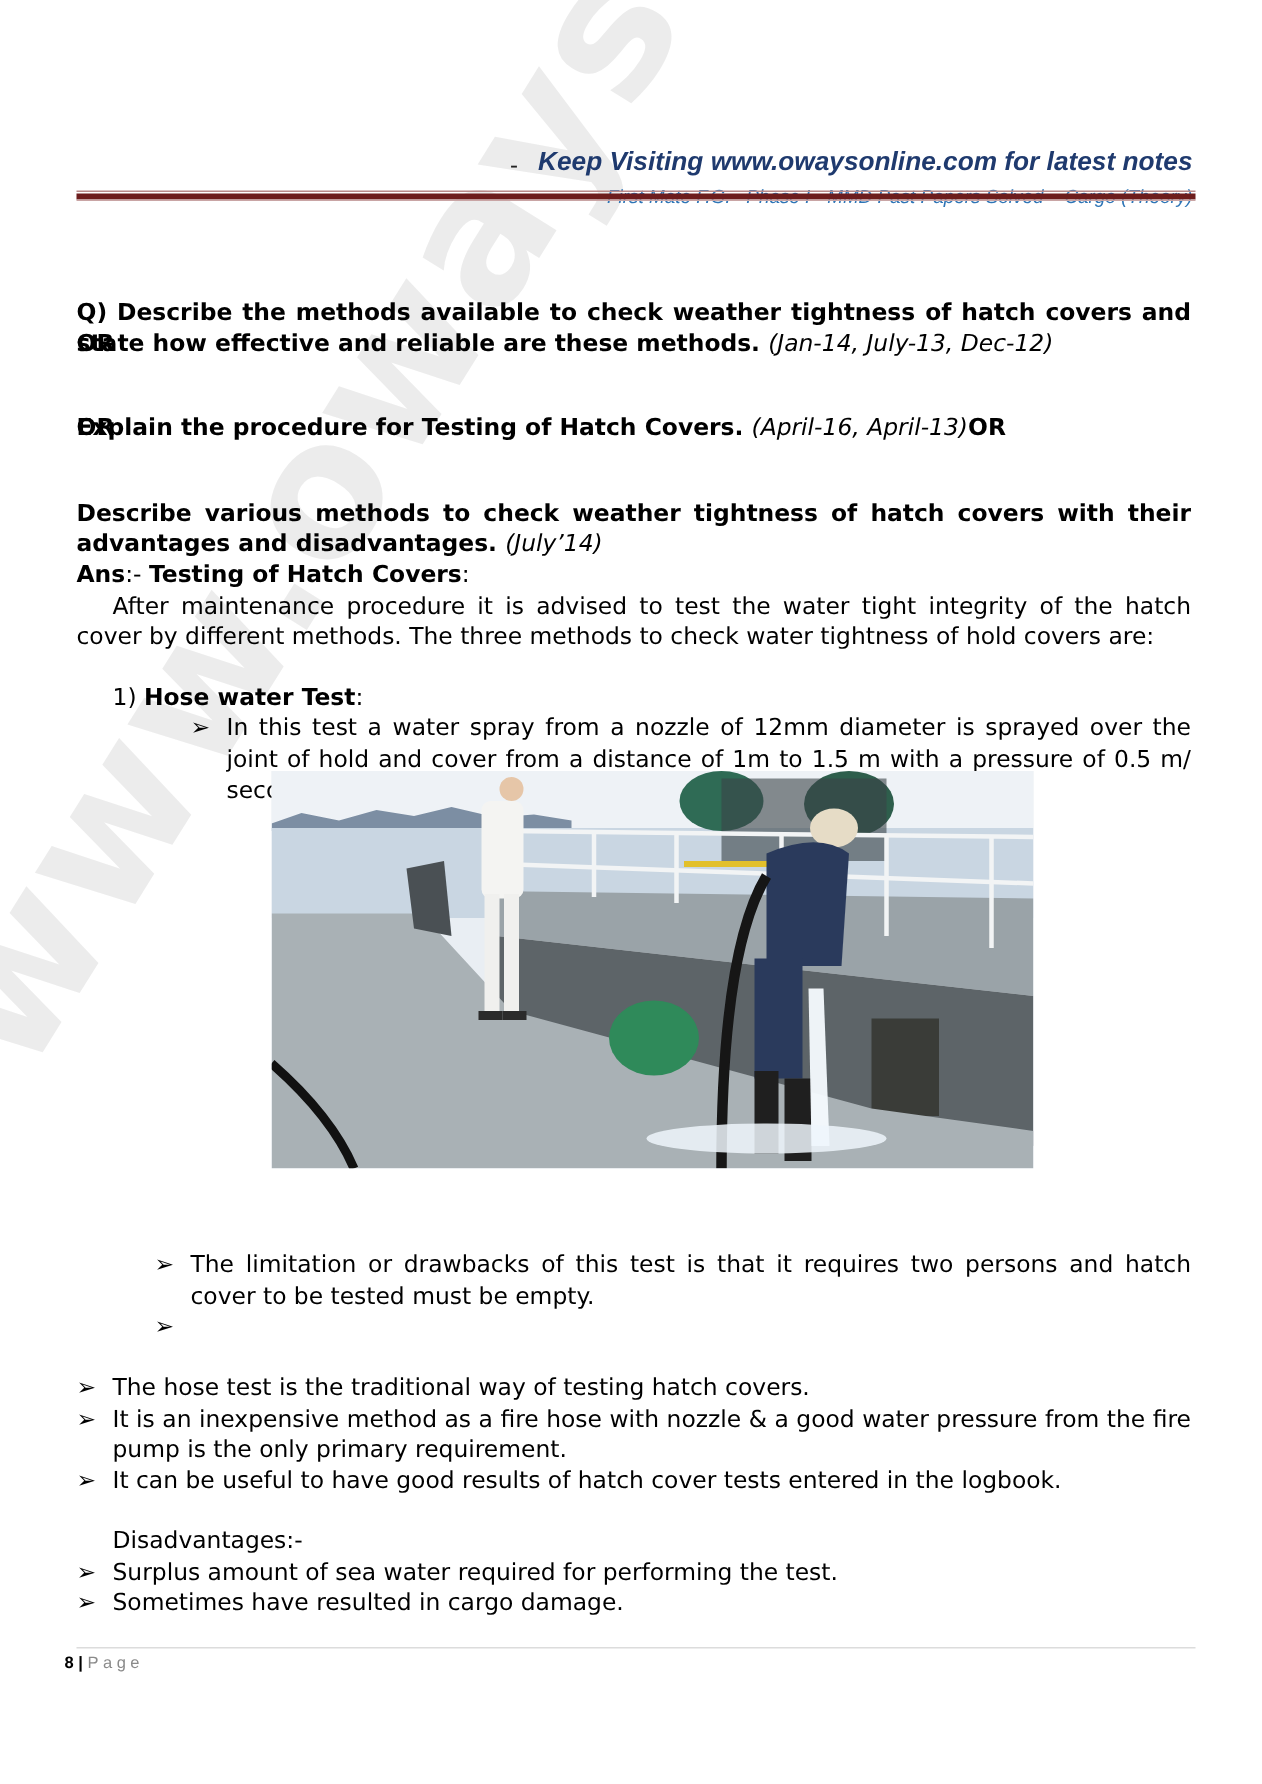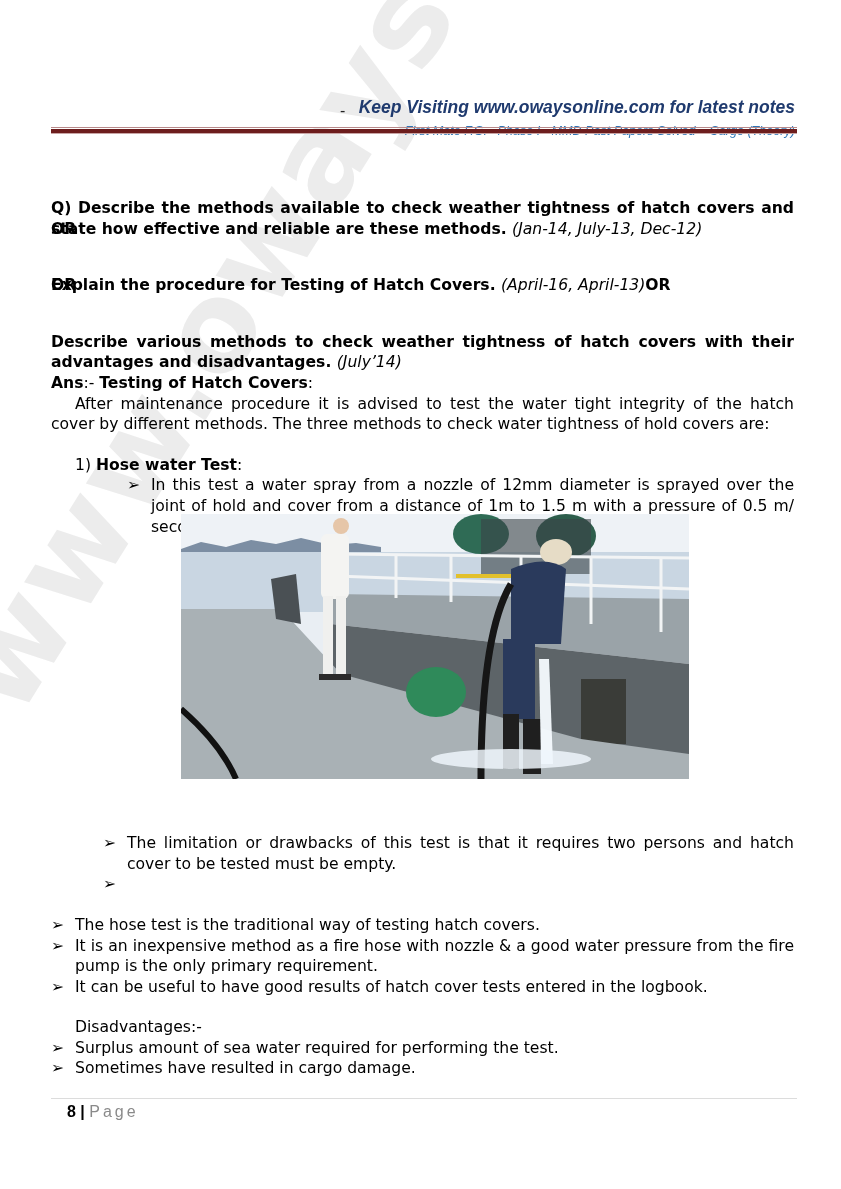--- a/index.html
+++ b/index.html
@@ -33,21 +33,21 @@
     .b-deep { padding-left: 76px; }
     .b-mid { padding-left: 52px; }
     .b-top { padding-left: 0; }
     .gap { height: 20px; }
 
     
     .photo { position: absolute; left: 181px; top: 514px; width: 508px; height: 265px; overflow: hidden; background: #e9eef3; }
 
     
     .ftr-rule { position: absolute; top: 1098px; left: 51px; width: 746px; height: 1px; background: #dcdcdc; }
-    .ftr { position: absolute; top: 1103px; left: 67px; font-family: "Liberation Sans", sans-serif; font-size: 16px; }
+    .ftr { position: absolute; top: 1103px; left: 43px; font-family: "Liberation Sans", sans-serif; font-size: 11px; }
     .ftr .num { font-weight: bold; }
     .ftr .pg { color: #8a8a8a; letter-spacing: 3px; }
 
     
     .wm { position: absolute; left: -80px; top: 660px; transform: rotate(-58deg); transform-origin: left top;
           font-family: "DejaVu Sans", sans-serif; font-size: 124px; font-weight: bold; color: rgba(170,170,170,0.22);
           white-space: nowrap; pointer-events: none; letter-spacing: 2px; }
   </style>
 </head>
 <body>

